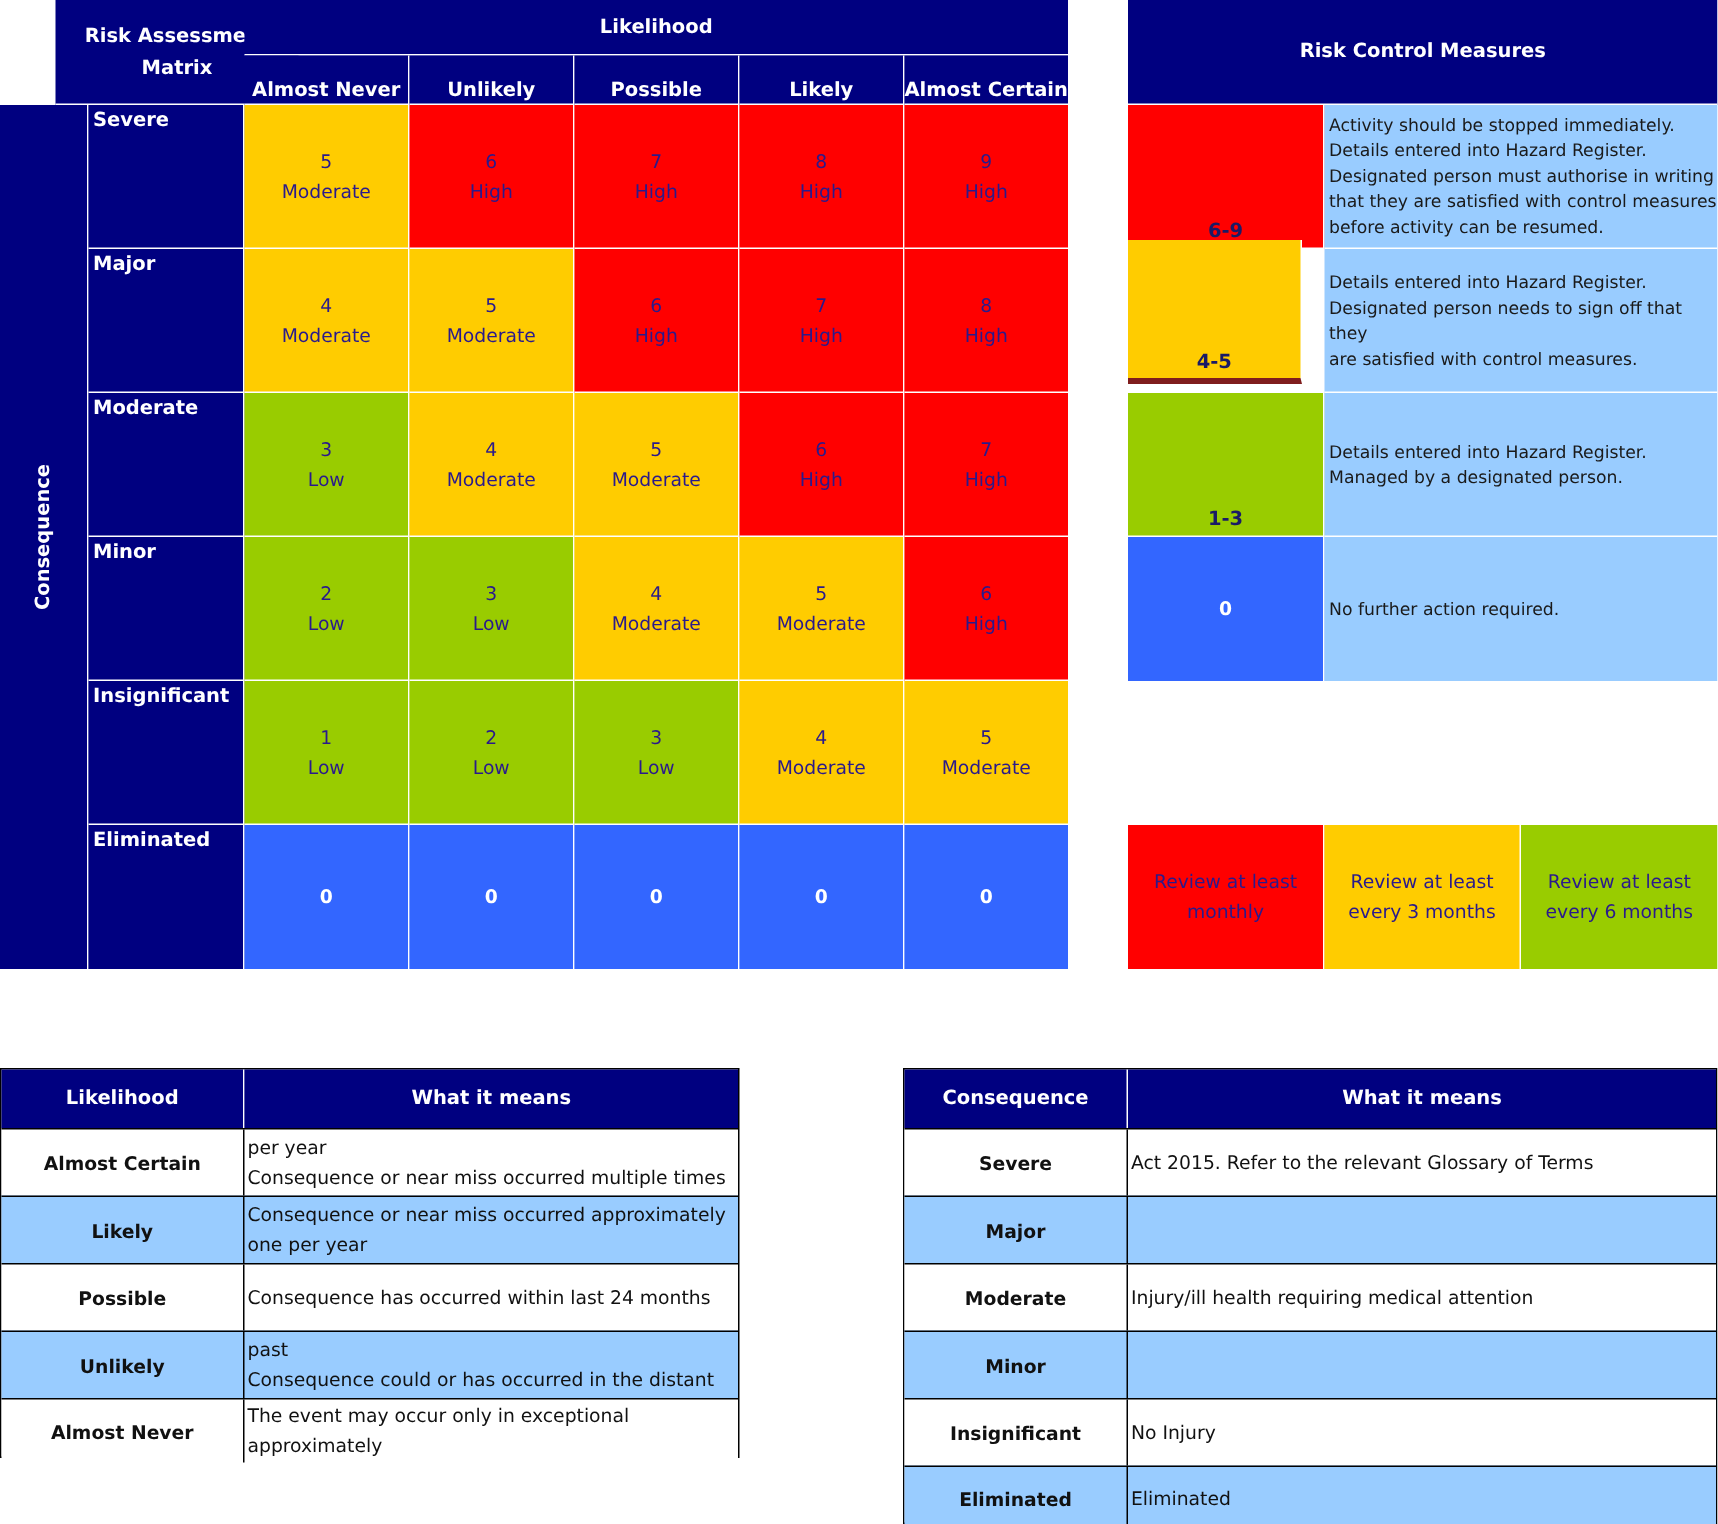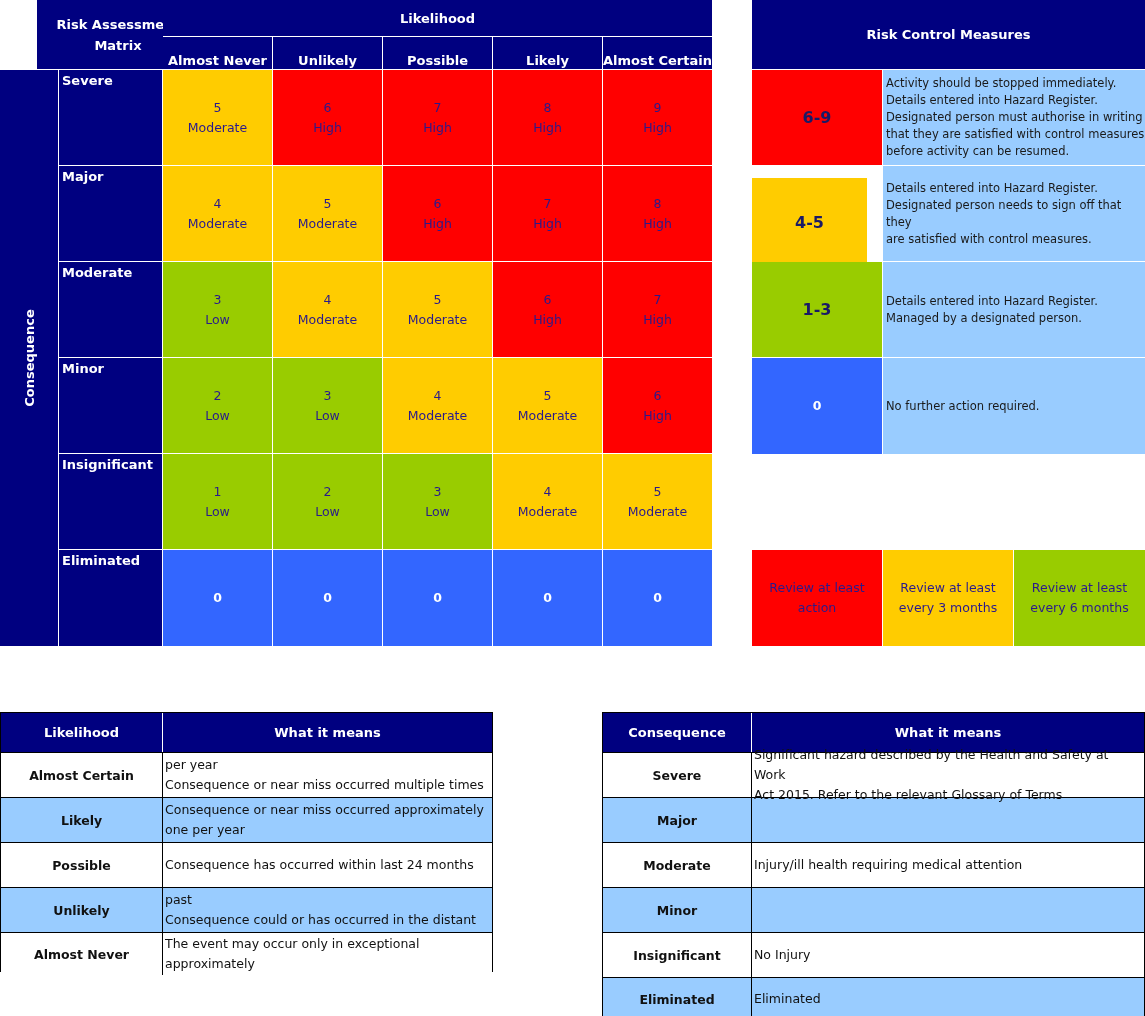--- a/index.html
+++ b/index.html
@@ -12,21 +12,21 @@
   .red { background: #ff0000; }
   .amber { background: #ffcc00; }
   .green { background: #99cc00; }
   .blue { background: #3366ff; }
   .lblue { background: #99ccff; }
   .white { background: #ffffff; }
   .hdr { display: flex; align-items: center; justify-content: center; text-align: center; font-size: 13px; }
   .rowlabel { padding: 3px 0 0 3px; font-size: 13px; }
   .grid-line-w { border-right: 1px solid #ffffff; border-bottom: 1px solid #ffffff; }
   .desc { color: #1a1a1a; font-size: 11.5px; line-height: 17px; padding-left: 3px; display:flex; align-items:center; }
-  .rangelbl { font-weight: bold; color: #1a1a66; font-size: 16px; }
+  .rangelbl { font-weight: bold; color: #1a1a66; font-size: 13px; justify-content: flex-end; }
   .zero { color: #ffffff; font-weight: bold; }
   .lt { border: 1px solid #000000; }
   .lt-row { display: flex; }
   .lt-name { font-weight: bold; color: #111; display:flex; align-items:center; justify-content:center; font-size: 12.5px; border-right: 1px solid #000; }
   .lt-desc { color: #111; font-size: 12.5px; line-height: 20px; padding-left: 2px; display:flex; align-items:center; }
   .lt-hdr { background:#000080; color:#fff; font-weight:bold; font-size:13px; display:flex; align-items:center; justify-content:center; }
 </style>
 </head>
 <body>
 
@@ -179,21 +179,21 @@
 <div class="abs lblue desc" style="left:883px;top:70px;width:262px;height:96px;border-bottom:1px solid #fff;">
   <div>
     <div>Activity should be stopped immediately.</div>
     <div>Details entered into Hazard Register.</div>
     <div>Designated person must authorise in writing</div>
     <div>that they are satisfied with control measures</div>
     <div>before activity can be resumed.</div>
   </div>
 </div>
 
-<div class="abs cell amber rangelbl" style="left:752px;top:178px;width:116px;height:96px;border-right:1px solid #fff;border-bottom:6px solid #7f1d1d;">
+<div class="abs cell amber rangelbl" style="left:752px;top:160px;width:116px;height:96px;border-right:1px solid #fff;border-bottom:4px solid #7f1d1d;">
     <span>4-5</span>
   </div>
 <div class="abs lblue desc" style="left:883px;top:166px;width:262px;height:96px;border-bottom:1px solid #fff;">
   <div>
     <div>Details entered into Hazard Register.</div>
     <div>Designated person needs to sign off that they</div>
     <div>are satisfied with control measures.</div>
   </div>
 </div>
 
@@ -209,21 +209,21 @@
 
 <div class="abs cell blue zero" style="left:752px;top:358px;width:131px;height:96px;border-right:1px solid #fff;">
     <span>0</span>
   </div>
 <div class="abs lblue desc" style="left:883px;top:358px;width:262px;height:96px;">
   <div>No further action required.</div>
 </div>
 
 <div class="abs cell red" style="left:752px;top:550px;width:131px;height:96px;border-right:1px solid #fff;">
   <span>Review at least</span>
-  <span>action</span>
+  <span>monthly</span>
 </div>
 <div class="abs cell amber" style="left:883px;top:550px;width:131px;height:96px;border-right:1px solid #fff;">
   <span>Review at least</span>
   <span>every 3 months</span>
 </div>
 <div class="abs cell green" style="left:1014px;top:550px;width:131px;height:96px;">
   <span>Review at least</span>
   <span>every 6 months</span>
 </div>
 
@@ -278,21 +278,20 @@
 
 <div class="abs lt" style="left:602px;top:712px;width:543px;height:304px;">
   <div class="lt-row" style="height:39px;">
     <div class="lt-hdr" style="width:148px;border-right:1px solid #fff;">Consequence</div>
     <div class="lt-hdr" style="flex:1;">What it means</div>
   </div>
   <div class="lt-row white" style="height:44px;border-top:1px solid #000;">
     <div class="lt-name" style="width:148px;">Severe</div>
     <div class="lt-desc">
         <div>
-          <div>Significant hazard described by the Health and Safety at Work</div>
           <div>Act 2015. Refer to the relevant Glossary of Terms</div>
         </div>
       </div>
   </div>
   <div class="lt-row lblue" style="height:44px;border-top:1px solid #000;">
     <div class="lt-name" style="width:148px;">Major</div>
   </div>
   <div class="lt-row white" style="height:44px;border-top:1px solid #000;">
     <div class="lt-name" style="width:148px;">Moderate</div>
     <div class="lt-desc">

